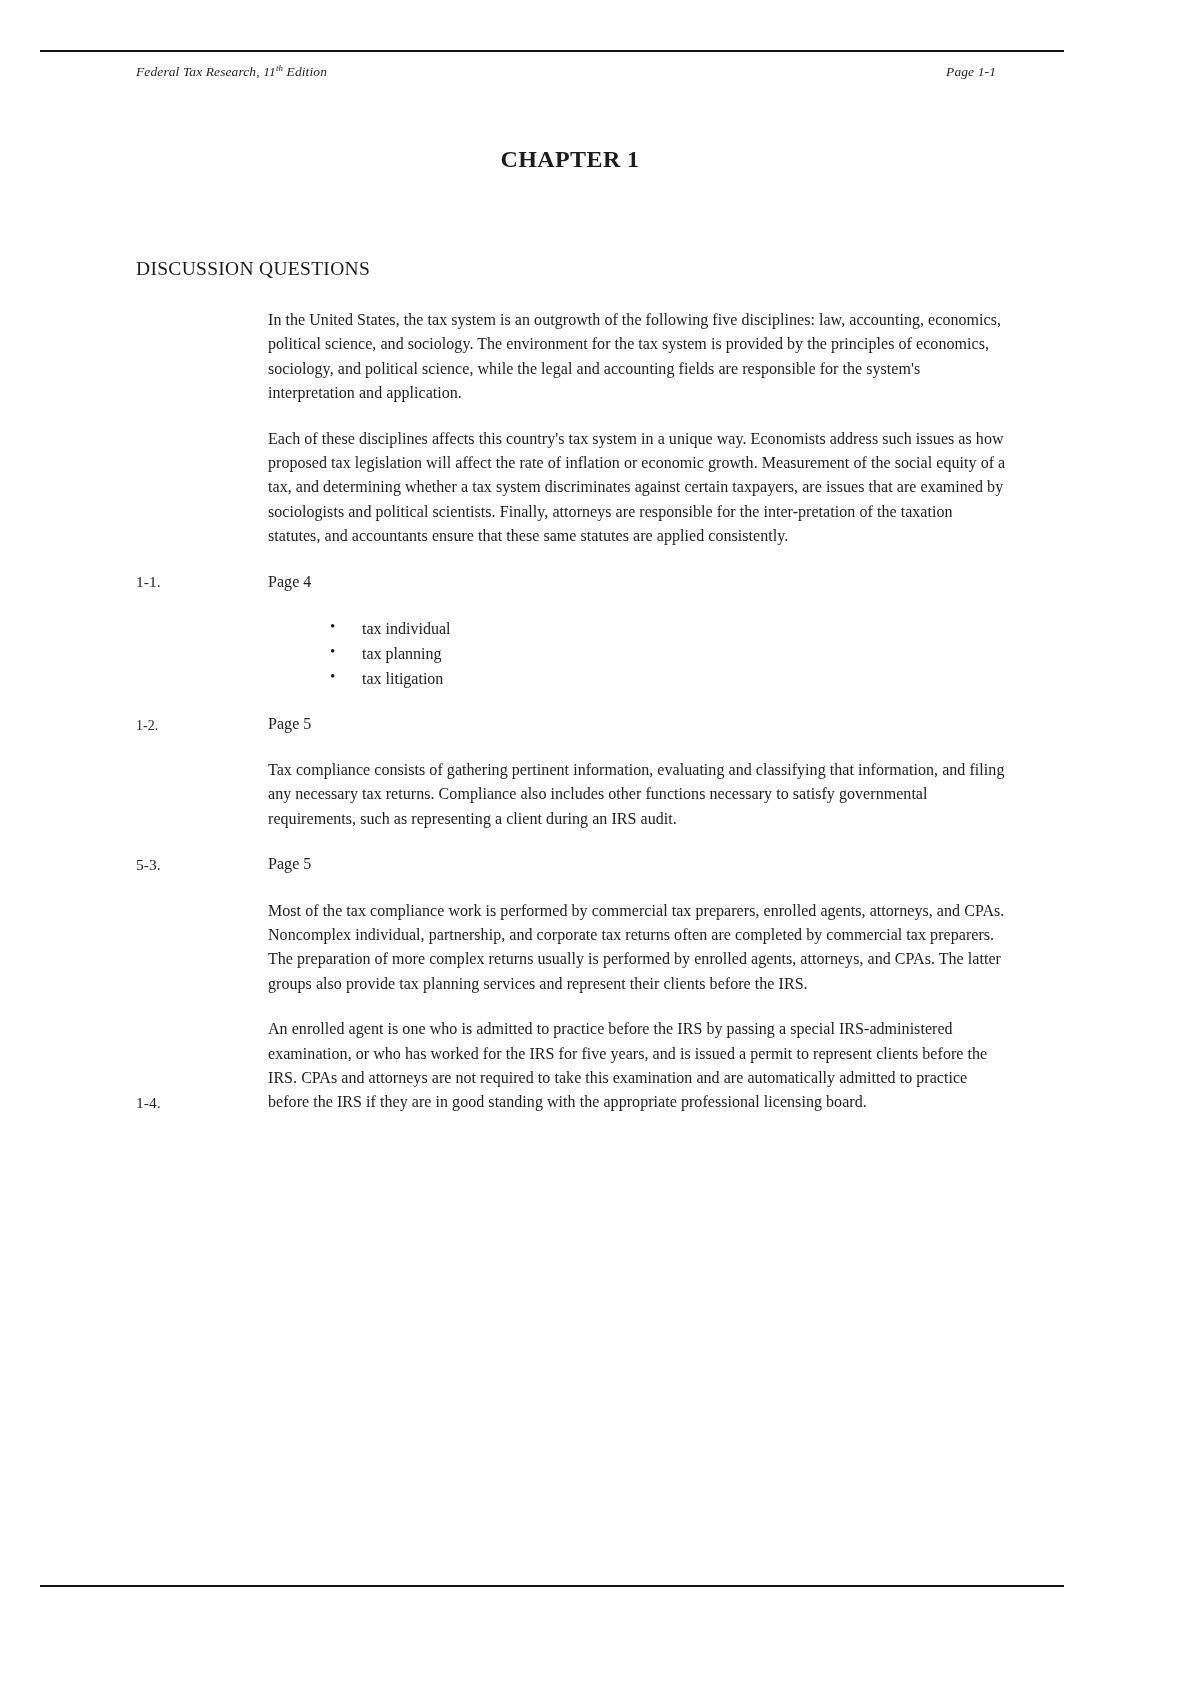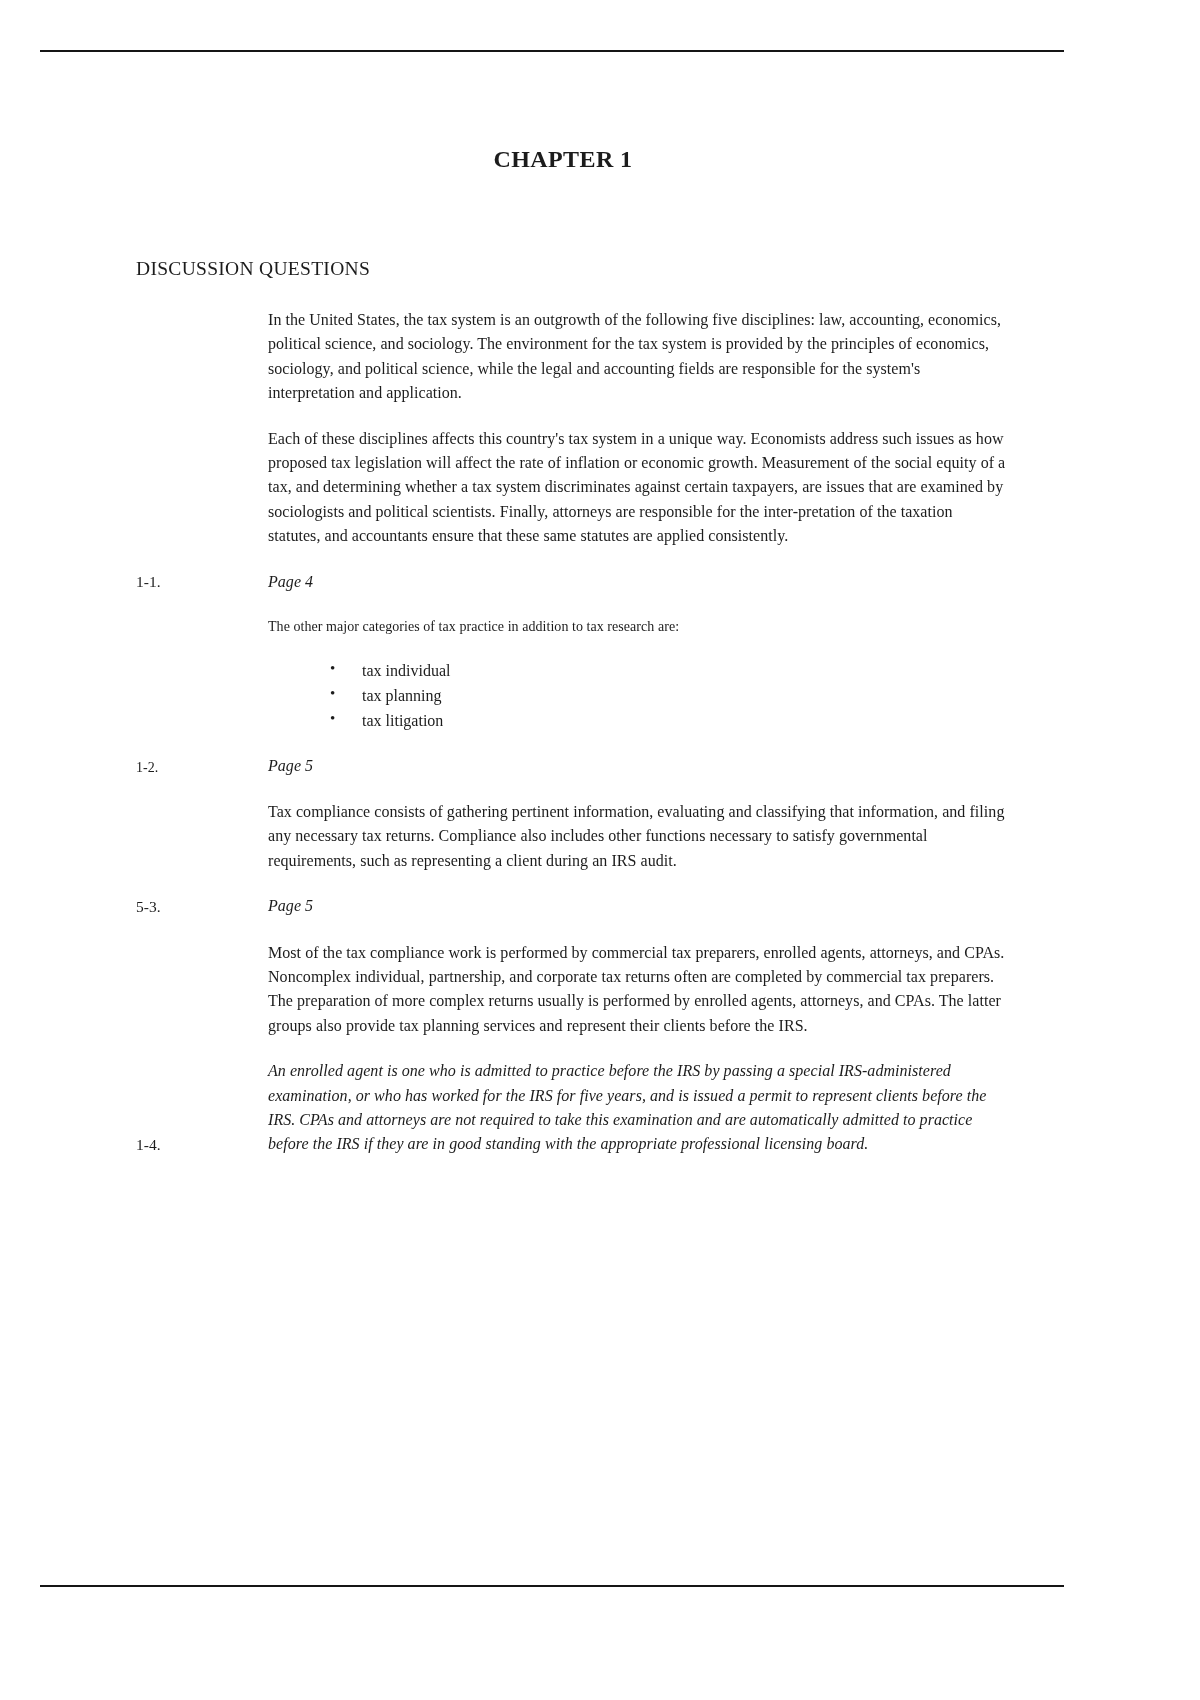--- a/index.html
+++ b/index.html
@@ -59,21 +59,21 @@
   .running-head .book-title sup {
     font-size: 9px;
     vertical-align: super;
     line-height: 0;
   }
   .running-head .page-num { white-space: nowrap; }
 
   
   .chapter-block {
     position: absolute;
-    left: 113px;
+    left: 120px;
     top: 144px;
     width: 900px;
     text-align: center;
   }
   .chapter-number {
     font-weight: bold;
     font-size: 24px;
     letter-spacing: 0.4px;
     line-height: 1.26;
   }
@@ -125,21 +125,21 @@
     text-align: left;
     letter-spacing: 0.05px;
   }
   .qa-body p.small {
     font-size: 14px;
     line-height: 1.5;
   }
   .qa-body p.page-ref {
     margin-bottom: 0;
   }
-  .qa-body p:last-child { margin-bottom: 0; font-style: italic; }
+  .qa-body p:last-child { margin-bottom: 0; }
 
   ul.bullets {
     margin: 0 0 20px 0;
     padding: 0 0 0 62px;
     list-style: none;
   }
   ul.bullets li {
     font-size: 16px;
     line-height: 1.58;
     position: relative;
@@ -158,20 +158,24 @@
     -webkit-font-smoothing: antialiased;
   }
 </style>
 </head>
 <body>
 
 <div class="page">
 
   <div class="header-rule"></div>
 
+  <div class="running-head">
+    <div class="book-title"><span>Federal Tax Research, 11</span><sup>th</sup><span> Edition</span></div>
+    <div class="page-num">Page 1-1</div>
+  </div>
 
   <div class="chapter-block">
     <div class="chapter-number">CHAPTER 1</div>
   </div>
 
   <div class="section-heading">DISCUSSION QUESTIONS</div>
 
   <div class="qa-list">
 
     <div class="qa-item">
@@ -179,21 +183,20 @@
       <div class="qa-body">
         <p>In the United States, the tax system is an outgrowth of the following five disciplines: law, accounting, economics, political science, and sociology. The environment for the tax system is provided by the principles of economics, sociology, and political science, while the legal and accounting fields are responsible for the system's interpretation and application.</p>
         <p>Each of these disciplines affects this country's tax system in a unique way. Economists address such issues as how proposed tax legislation will affect the rate of inflation or economic growth. Measurement of the social equity of a tax, and determining whether a tax system discriminates against certain taxpayers, are issues that are examined by sociologists and political scientists. Finally, attorneys are responsible for the inter-pretation of the taxation statutes, and accountants ensure that these same statutes are applied consistently.</p>
         <p class="page-ref">Page 4</p>
       </div>
     </div>
 
     <div class="qa-item" style="margin-top:20px;">
       <div class="qa-num small">1-2.</div>
       <div class="qa-body">
-        <p class="small">The other major categories of tax practice in addition to tax research are:</p>
         <ul class="bullets">
           <li><span class="dot">•</span><span>tax individual</span></li>
           <li><span class="dot">•</span><span>tax planning</span></li>
           <li><span class="dot">•</span><span>tax litigation</span></li>
         </ul>
         <p class="page-ref">Page 5</p>
       </div>
     </div>
 
     <div class="qa-item" style="margin-top:22px;">

